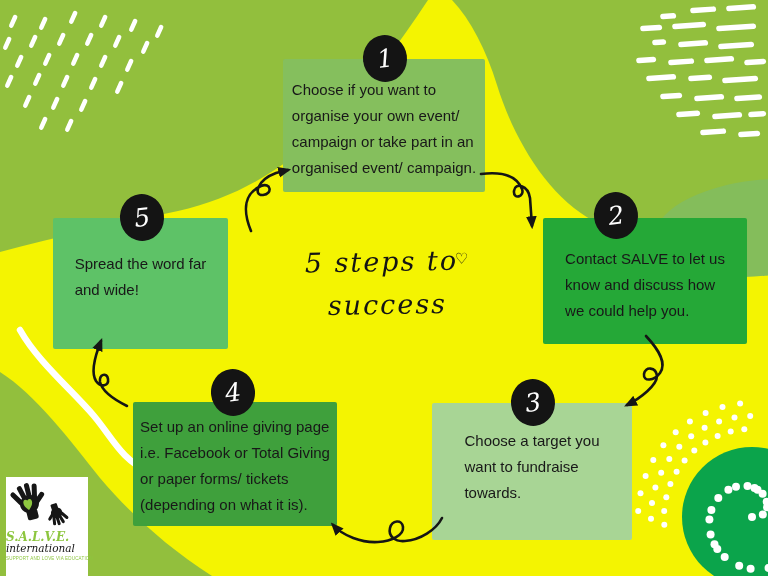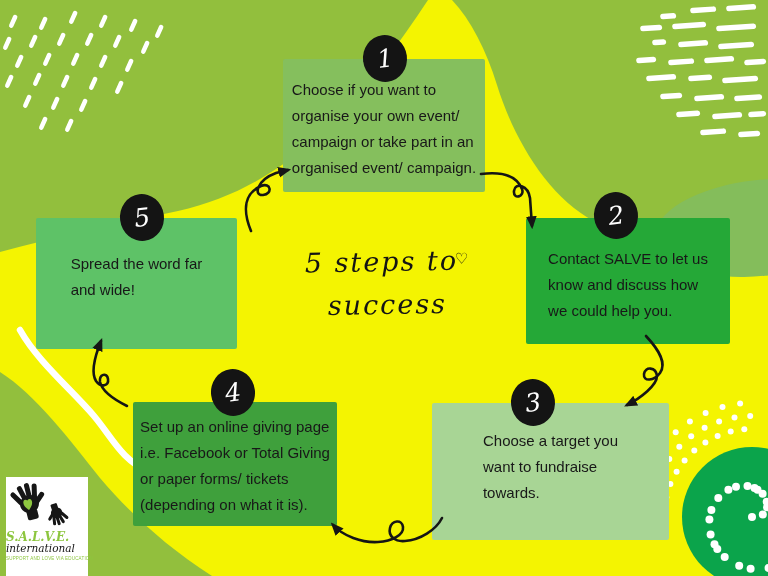--- a/index.html
+++ b/index.html
@@ -15,24 +15,24 @@
   .step-card{
     position:absolute;z-index:2;border-radius:2px;
     display:flex;align-items:center;justify-content:center;
     text-align:left;color:#181818;
   }
   .step-card p{
     margin:0;font-size:15px;line-height:26px;white-space:pre-line;
     font-weight:400;
   }
   .card-1{left:283px;top:59px;width:202px;height:127px;background:var(--box1-green,#85bf5d);padding-top:6px;}
-  .card-2{left:526px;top:218px;width:204px;height:118px;background:var(--box2-green,#25a837);padding-top:8px;}
-  .card-3{left:432px;top:403px;width:237px;height:119px;background:var(--box3-green,#a8d595);padding-top:4px;padding-bottom:14px;}
+  .card-2{left:543px;top:218px;width:204px;height:118px;background:var(--box2-green,#25a837);padding-top:8px;}
+  .card-3{left:432px;top:403px;width:200px;height:119px;background:var(--box3-green,#a8d595);padding-top:4px;padding-bottom:14px;}
   .card-4{left:133px;top:402px;width:204px;height:120px;background:var(--box4-green,#3fa03c);padding-top:4px;}
-  .card-5{left:36px;top:218px;width:201px;height:117px;background:var(--box5-green,#5ec267);padding-bottom:14px;}
+  .card-5{left:53px;top:218px;width:175px;height:117px;background:var(--box5-green,#5ec267);padding-bottom:14px;}
 
   .badge{
     position:absolute;z-index:3;width:44px;height:47px;border-radius:50%;
     background:var(--ink-black,#141414);color:#fff;
     display:flex;align-items:center;justify-content:center;
     font-family:"DejaVu Serif",serif;font-style:italic;font-size:25px;
     transform:rotate(-7deg);
   }
   .badge-1{left:363px;top:35px;}
   .badge-2{left:594px;top:192px;}

